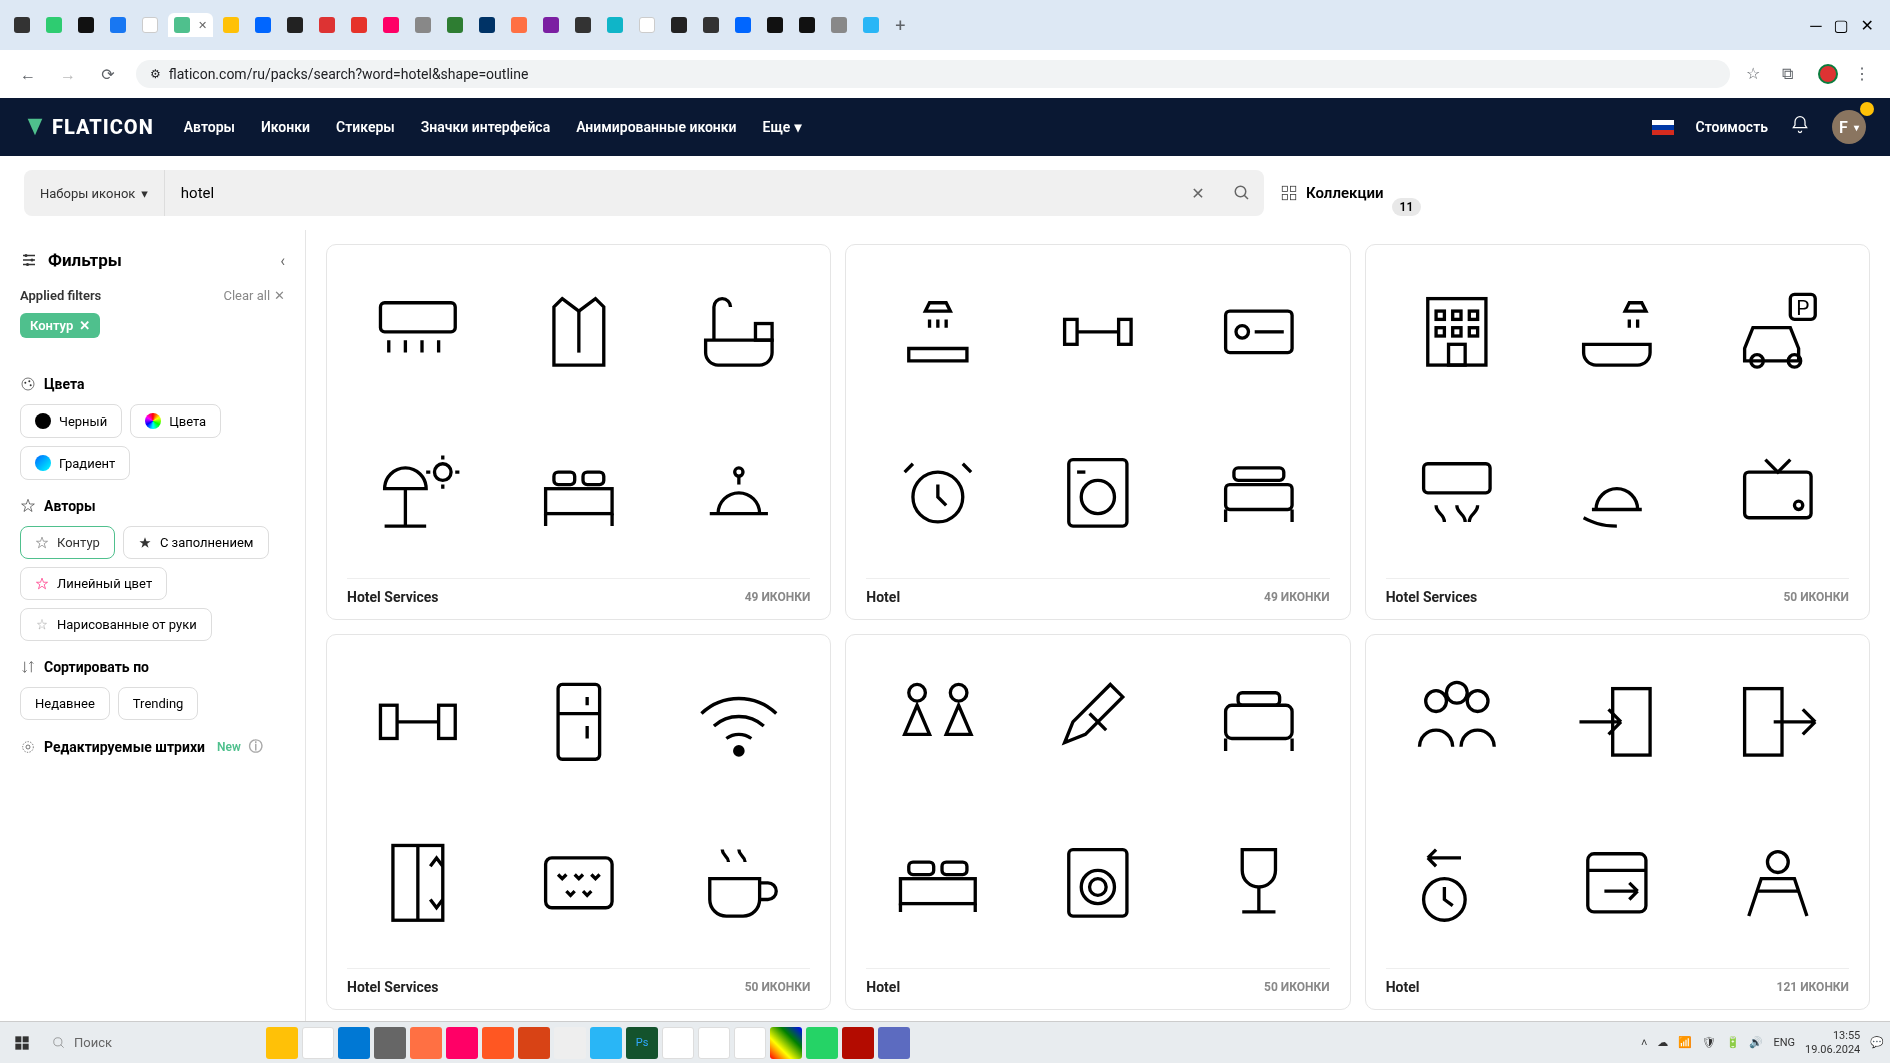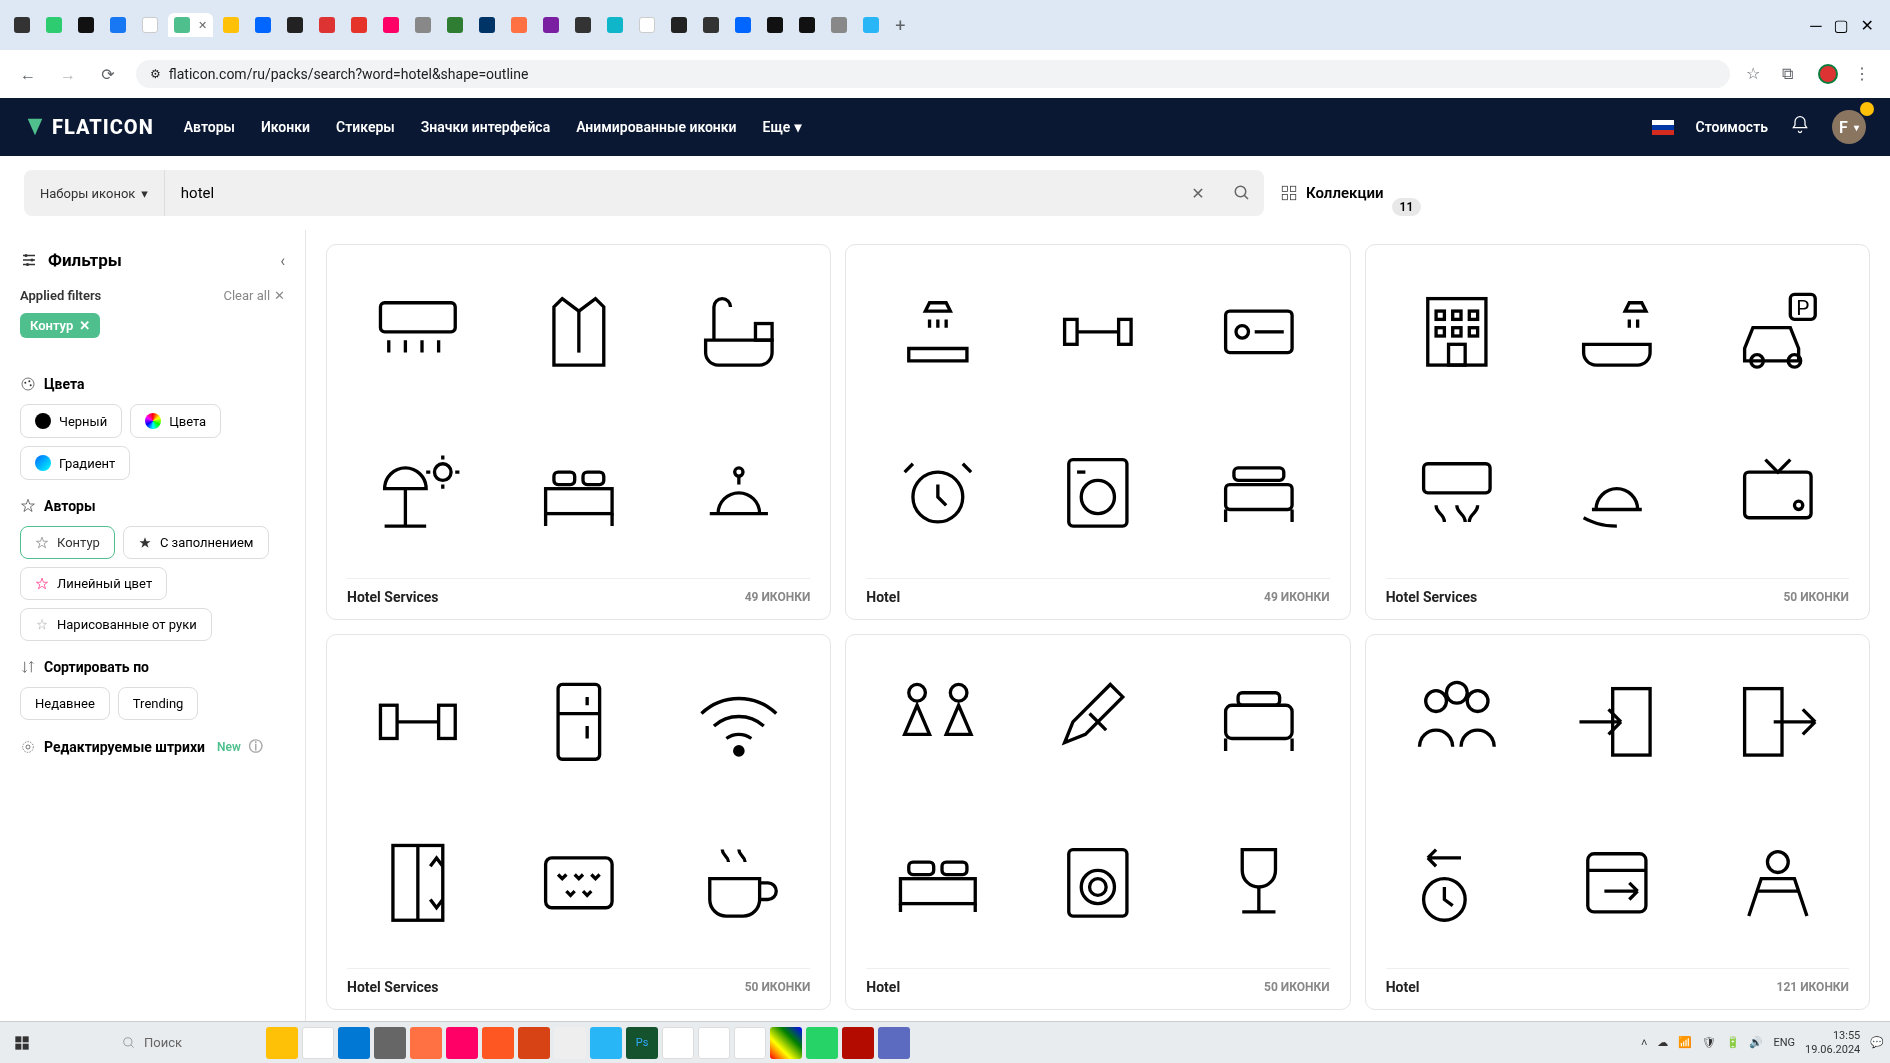--- a/index.html
+++ b/index.html
@@ -62,21 +62,21 @@
 .pack-card { border: 1px solid #e5e5e5; border-radius: 10px; padding: 16px 20px 14px; cursor: pointer; }
 .icon-grid { display: grid; grid-template-columns: repeat(3, 1fr); gap: 18px; margin-bottom: 14px; }
 .icon-cell { aspect-ratio: 1; display: flex; align-items: center; justify-content: center; }
 .icon-cell svg { width: 70%; height: 70%; stroke: #000; stroke-width: 1.6; fill: none; }
 .pack-footer { display: flex; justify-content: space-between; align-items: center; border-top: 1px solid #eee; padding-top: 10px; }
 .pack-name { font-size: 14px; font-weight: 700; color: #222; }
 .pack-count { font-size: 12px; font-weight: 700; color: #888; }
 
 .taskbar { height: 42px; background: #e8ecef; border-top: 1px solid #ccc; display: flex; align-items: center; padding: 0 6px; gap: 4px; position: fixed; bottom: 0; left: 0; right: 0; }
 .tb-item { width: 32px; height: 32px; display: flex; align-items: center; justify-content: center; border-radius: 3px; font-size: 11px; }
-.tb-search { flex: 0 0 220px; display: flex; align-items: center; gap: 8px; padding: 0 10px; font-size: 13px; color: #666; justify-content: center; }
+.tb-search { flex: 0 0 220px; display: flex; align-items: center; gap: 8px; padding: 0 10px; font-size: 13px; color: #666; }
 .tb-right { margin-left: auto; display: flex; align-items: center; gap: 10px; font-size: 11px; color: #333; }
 .tb-time { text-align: right; line-height: 1.2; }
 </style>
 </head>
 <body>
 
 <div class="browser-chrome">
   <div class="tab">
       <div class="tab-icon" style="background:#333"></div>
     </div>

